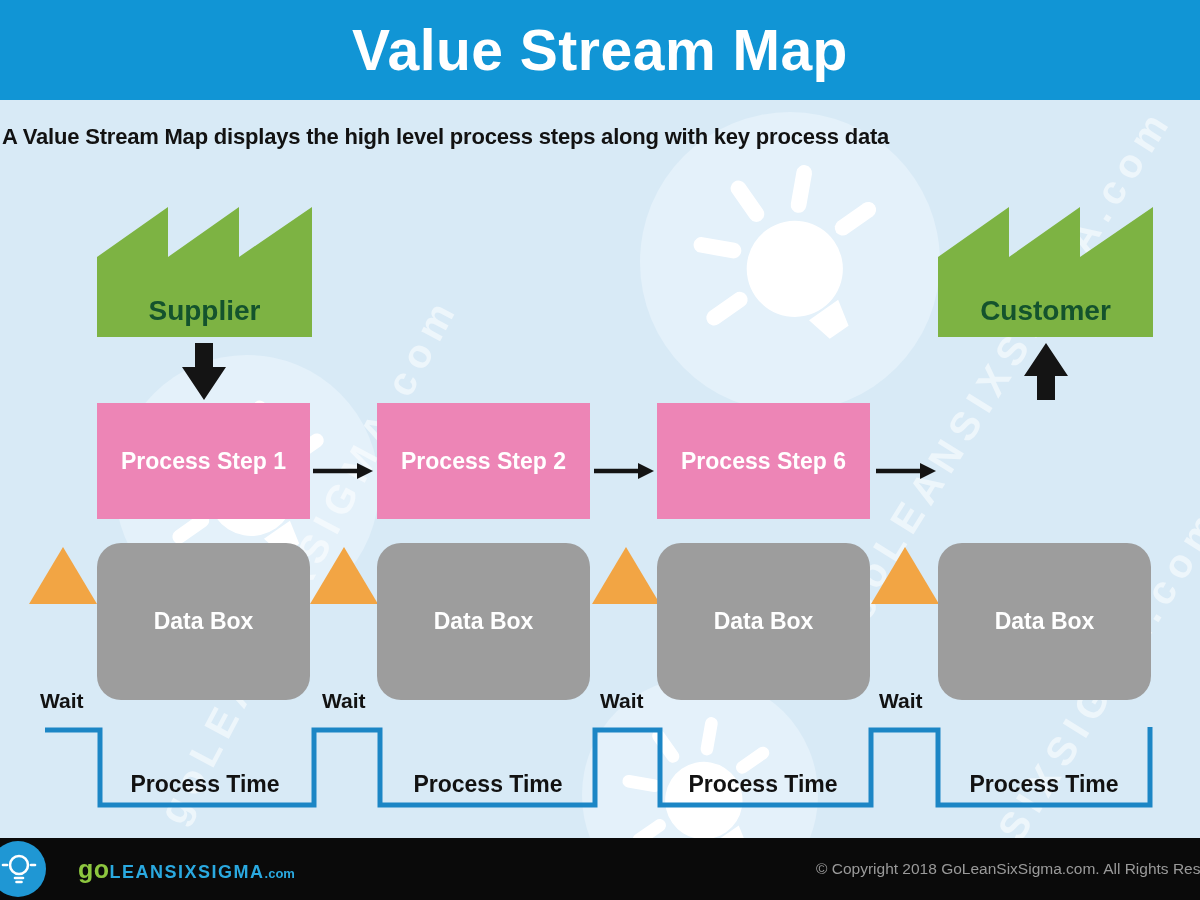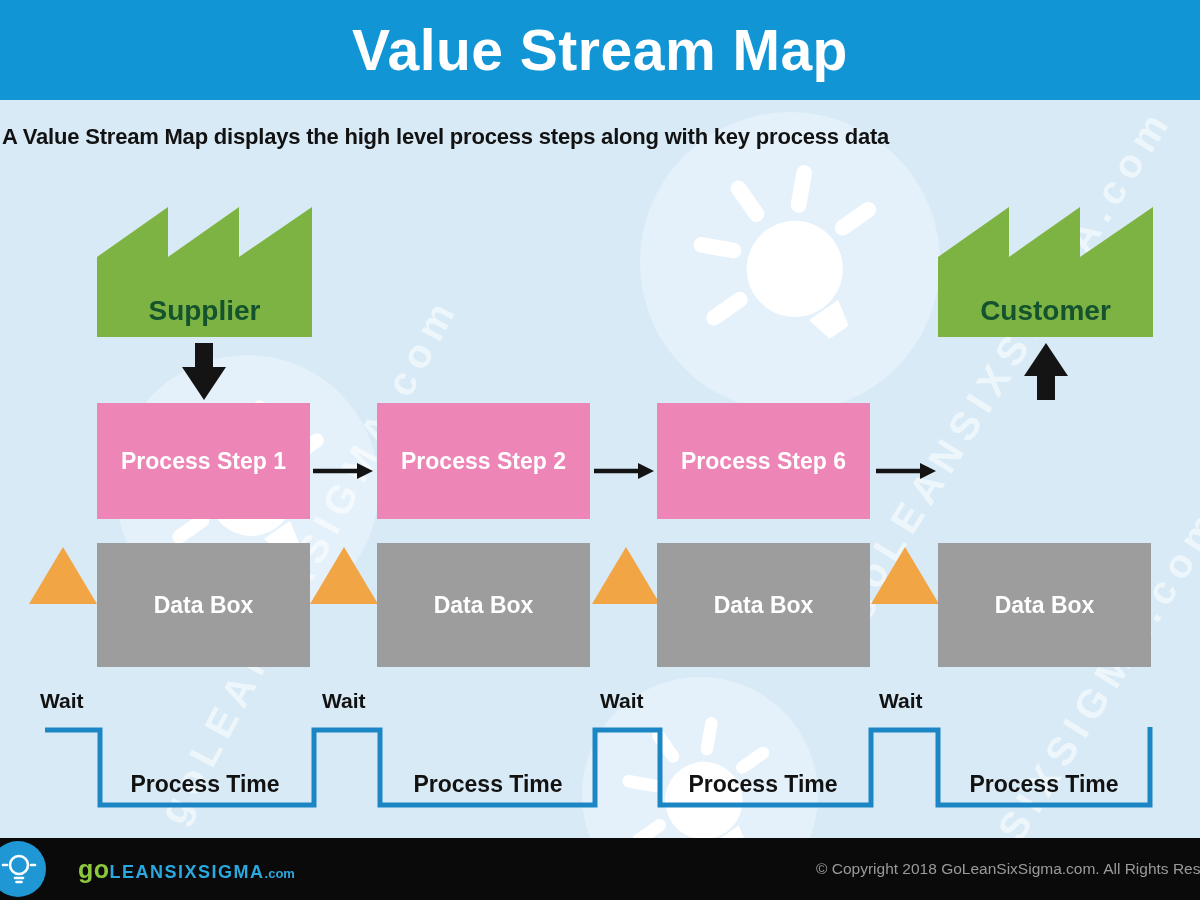--- a/index.html
+++ b/index.html
@@ -30,22 +30,22 @@
   .factory-label { position:absolute; left:0; bottom:10px; width:100%; text-align:center;
                    color:#14532d; font-weight:800; font-size:28px; }
 
   
   .block-arrow { position:absolute; width:44px; height:57px; }
 
   
   .pbox { position:absolute; width:213px; height:116px; background:#ed85b6;
           display:flex; align-items:center; justify-content:center; }
   .pbox span { color:#fff; font-weight:800; font-size:23px; }
-  .dbox { position:absolute; width:213px; height:124px; background:#9d9d9d;
-          display:flex; align-items:center; justify-content:center; }
+  .dbox { position:absolute; width:213px; height:157px; background:#9d9d9d;
+          display:flex; align-items:center; justify-content:center;border-radius:24px; }
   .dbox span { color:#fff; font-weight:800; font-size:23px; }
 
   
   .flow-arrow { position:absolute; width:60px; height:20px; }
 
   
   .tri { position:absolute; width:0; height:0; border-left:34px solid transparent;
          border-right:34px solid transparent; border-bottom:57px solid #f2a544; }
 
   

